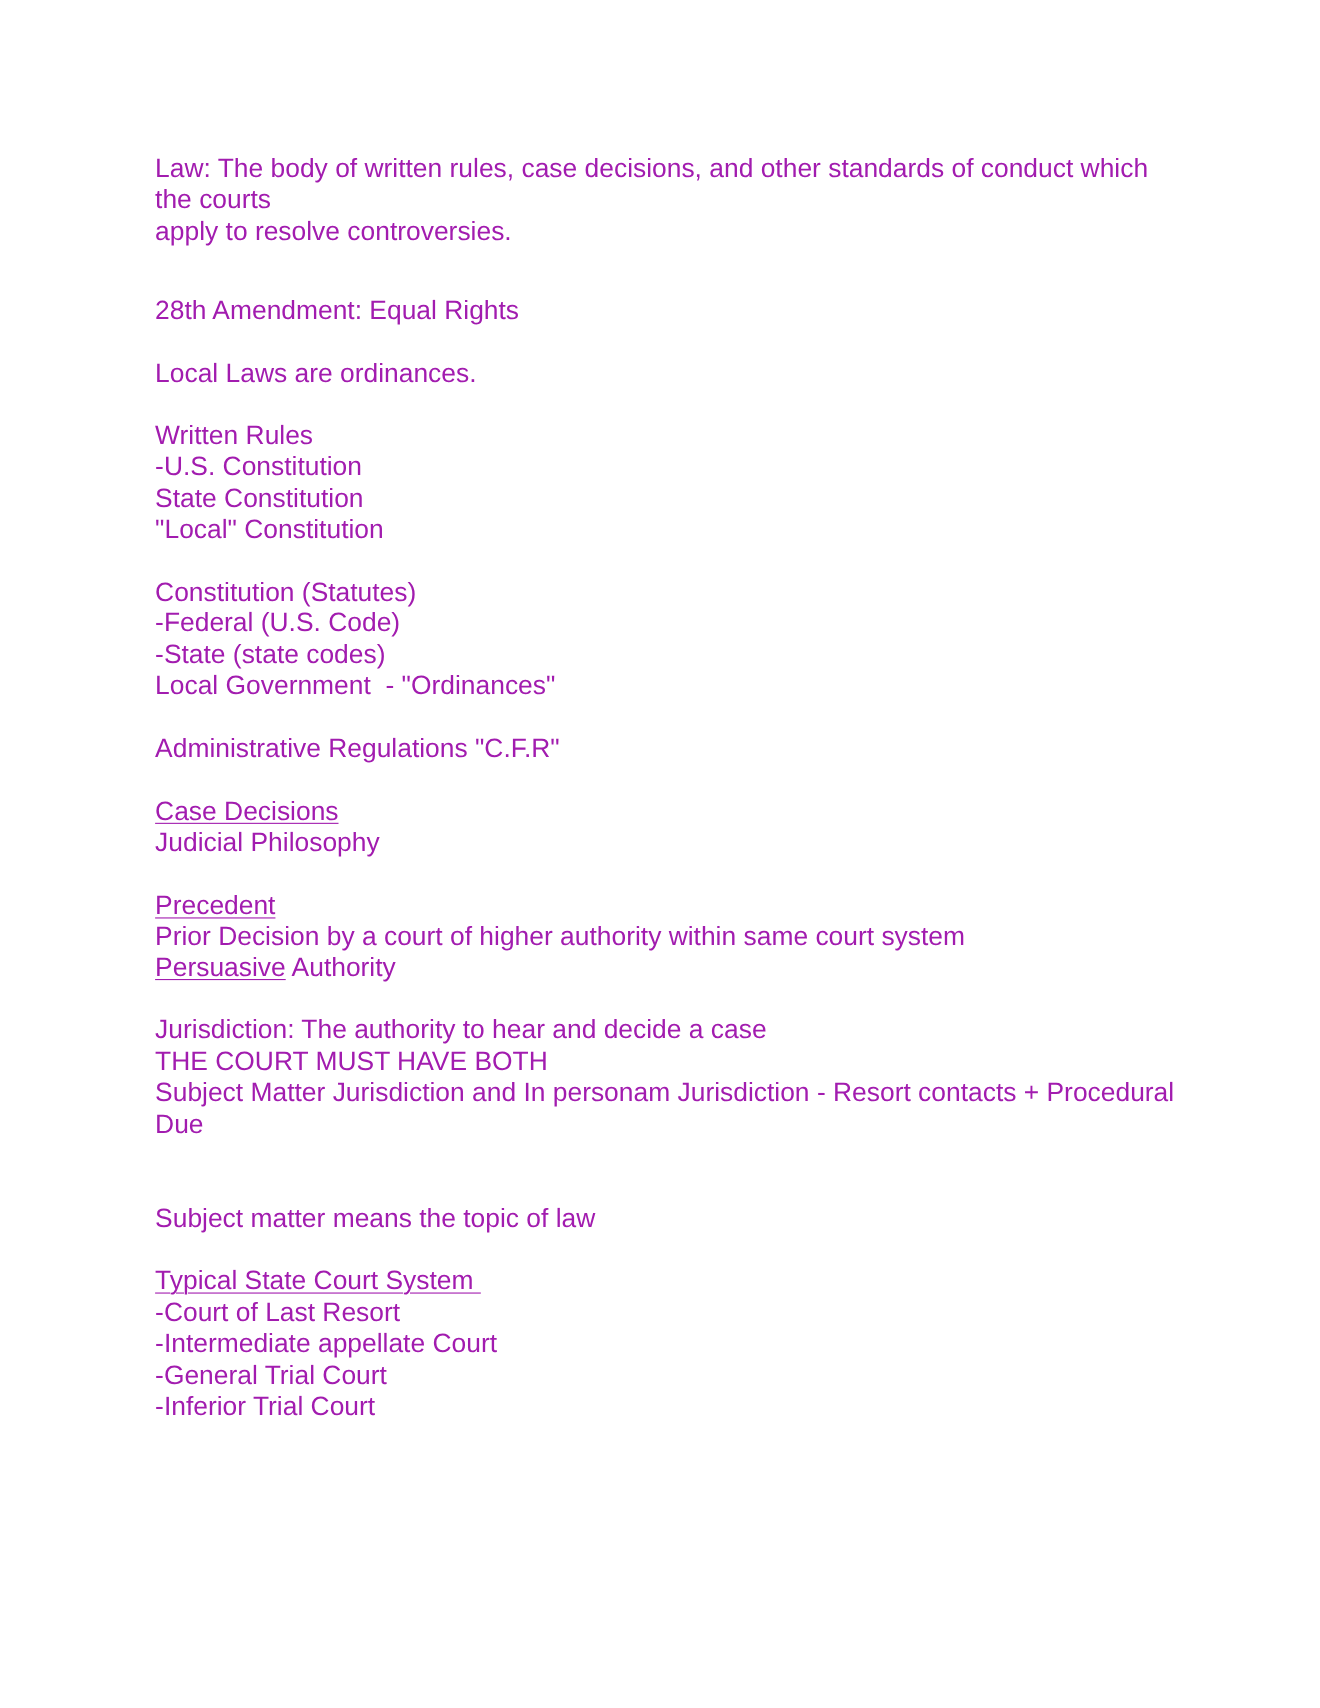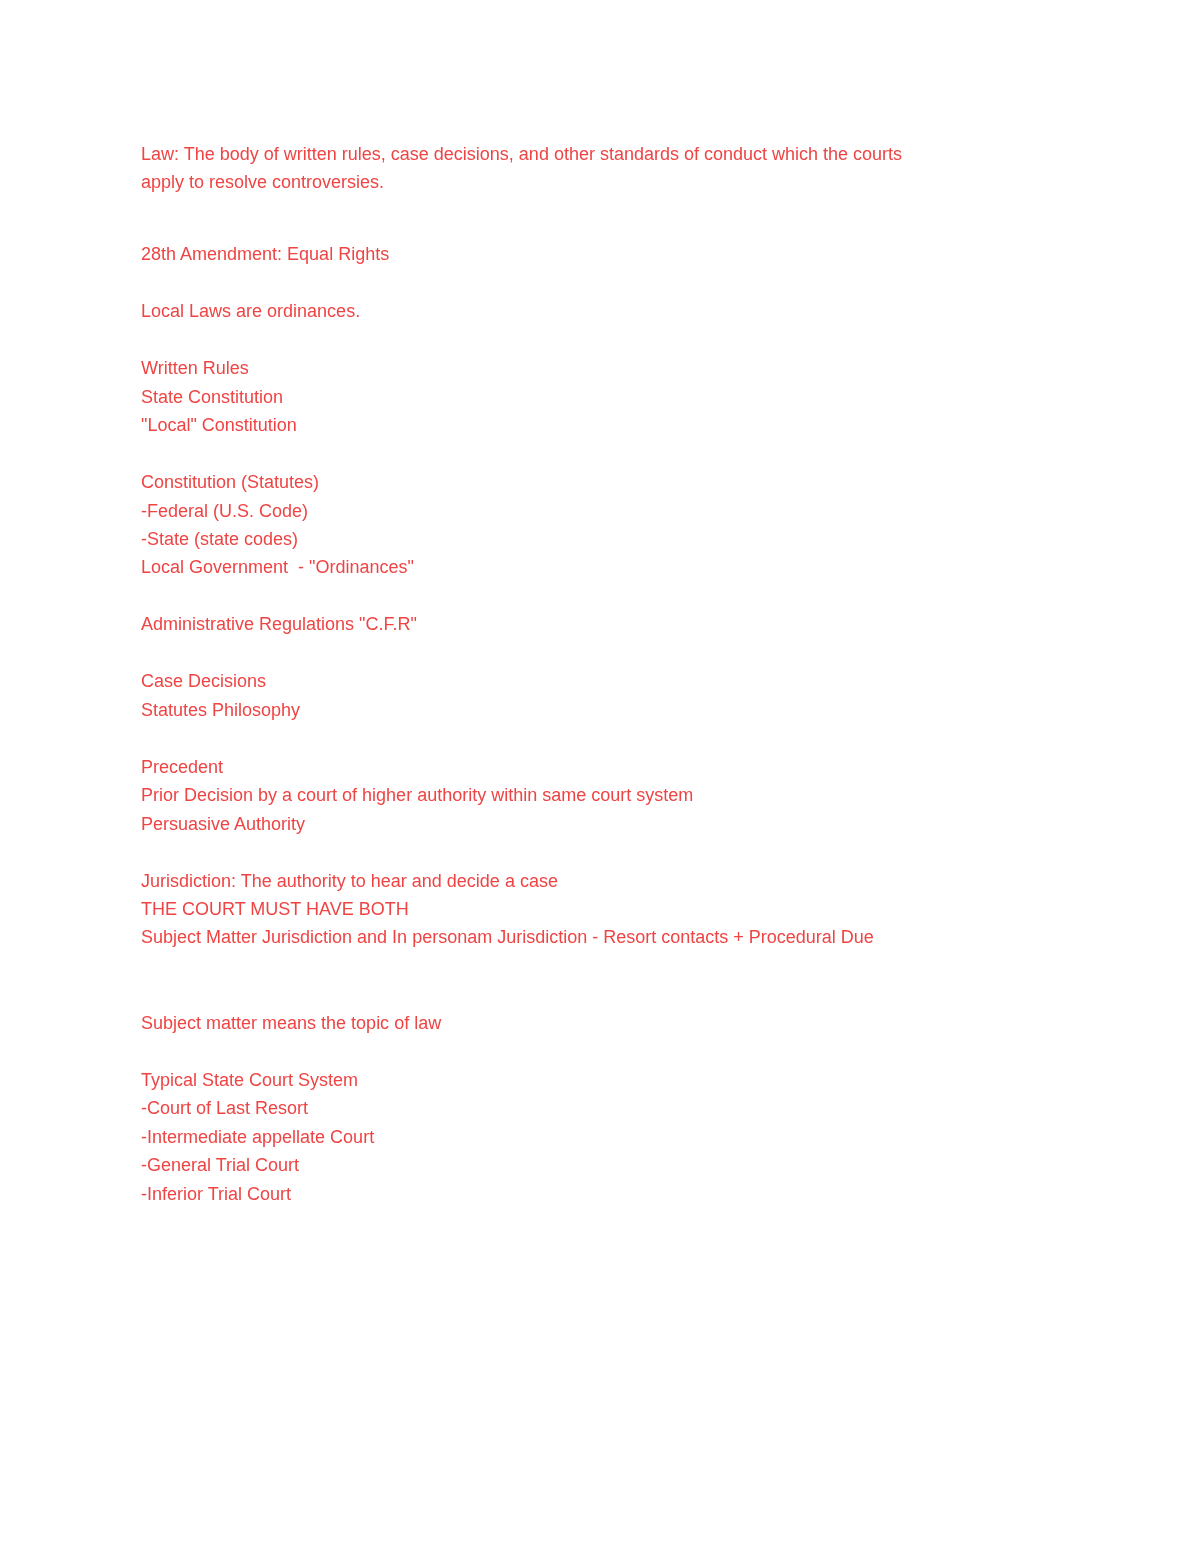--- a/index.html
+++ b/index.html
@@ -1,57 +1,58 @@
 <!DOCTYPE html>
 <html><head>
 <meta charset="utf-8">
 <style>
   html, body { margin: 0; padding: 0; background: #ffffff; }
   body { width: 1200px; height: 1553px; position: relative; overflow: hidden; }
   .page {
     position: absolute; left: 141px; top: 140px; width: 930px;
-    font-family: "Liberation Sans", sans-serif; font-size: 18px;
-    color: #ef4444; line-height: 28.4px;
+    font-family: "Liberation Sans", sans-serif; font-size: 24px;
+    color: #a21caf; line-height: 28.4px;
   }
   .line { white-space: pre-wrap; min-height: 28.4px; }
   .gap { height: 28.6px; }
-  .u { text-underline-offset: 3px; text-decoration-thickness: 1px; }
+  .u { text-decoration: underline; text-underline-offset: 3px; text-decoration-thickness: 1px; }
 </style>
 </head>
 <body>
 
 <div class="page">
   <div>
     <div class="line">Law: The body of written rules, case decisions, and other standards of conduct which the courts</div>
     <div class="line">apply to resolve controversies.</div>
   </div>
   <div class="gap"></div>
     <div class="gap" style="height:15px"></div>
   <div class="line">28th Amendment: Equal Rights</div>
   <div class="gap"></div>
   <div class="line">Local Laws are ordinances.</div>
   <div class="gap"></div>
   <div>
     <div class="line">Written Rules</div>
+    <div class="line">-U.S. Constitution</div>
     <div class="line">State Constitution</div>
     <div class="line">"Local" Constitution</div>
   </div>
   <div class="gap"></div>
   <div>
     <div class="line">Constitution (Statutes)</div>
     <div class="line">-Federal (U.S. Code)</div>
     <div class="line">-State (state codes)</div>
     <div class="line">Local Government  - "Ordinances"</div>
   </div>
   <div class="gap"></div>
   <div class="line">Administrative Regulations "C.F.R"</div>
   <div class="gap"></div>
   <div>
     <div class="line"><span class="u">Case Decisions</span></div>
-    <div class="line">Statutes Philosophy</div>
+    <div class="line">Judicial Philosophy</div>
   </div>
   <div class="gap"></div>
   <div>
     <div class="line"><span class="u">Precedent</span></div>
     <div class="line">Prior Decision by a court of higher authority within same court system</div>
     <div class="line"><span class="u">Persuasive</span><span> Authority</span></div>
   </div>
   <div class="gap"></div>
   <div>
     <div class="line">Jurisdiction: The authority to hear and decide a case</div>

